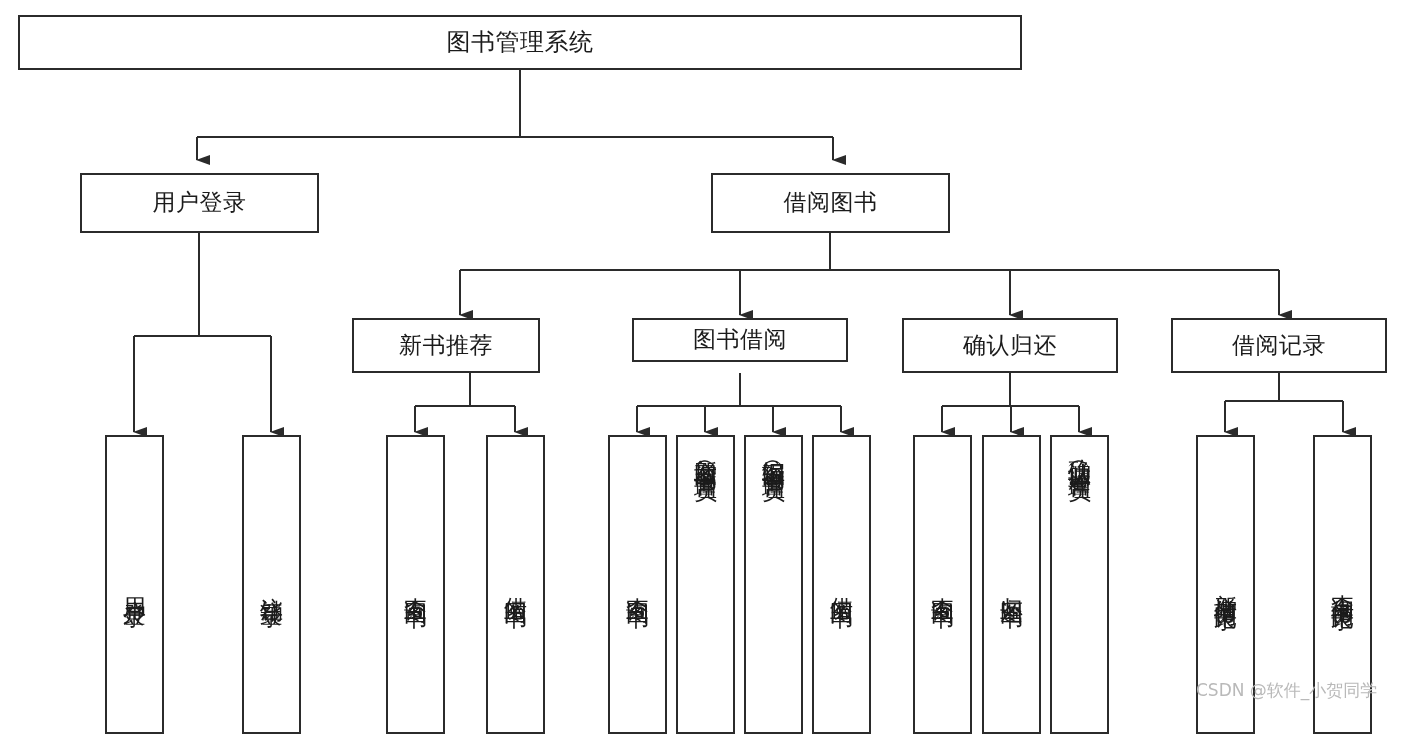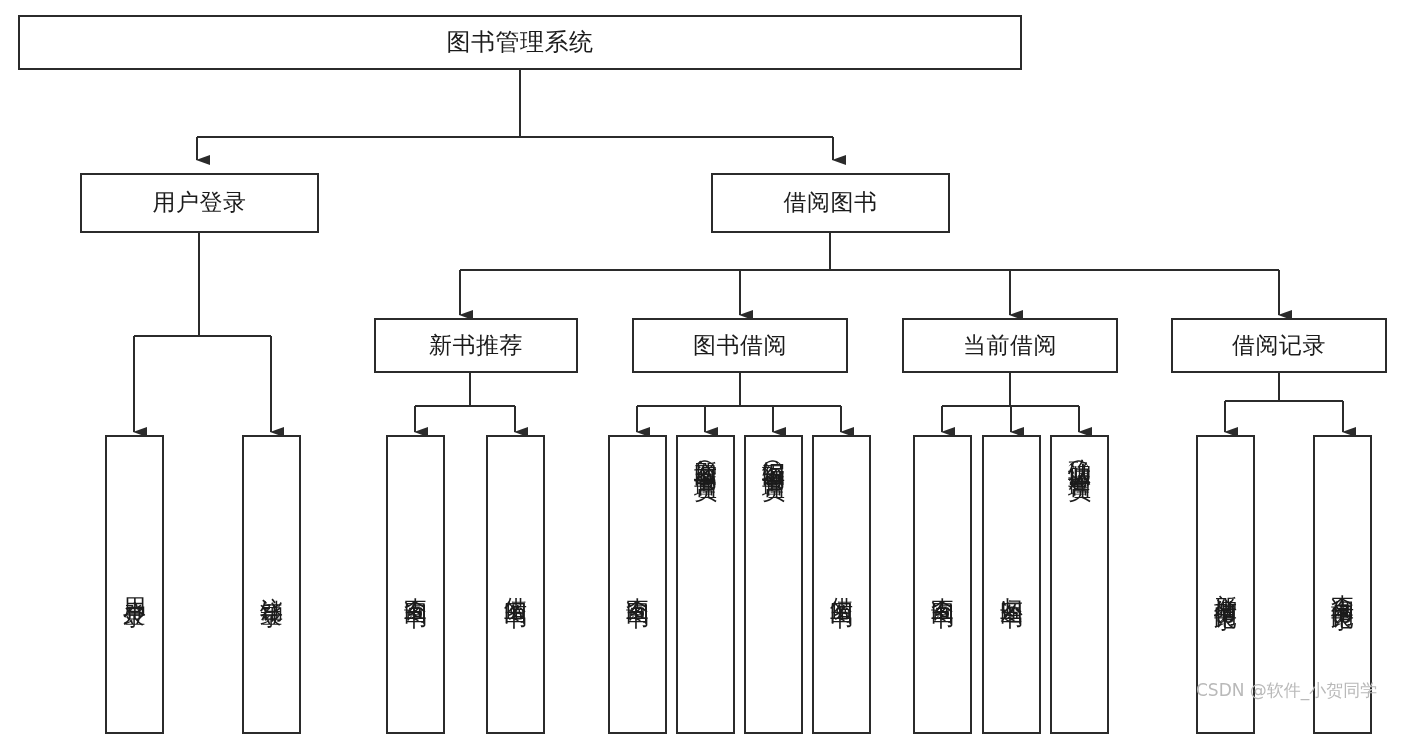--- a/index.html
+++ b/index.html
@@ -137,28 +137,28 @@
     <span class="node-label h-label">图书管理系统</span>
   </div>
 
   <div class="node-box" style="left:80px; top:173px; width:239px; height:60px;">
     <span class="node-label h-label">用户登录</span>
   </div>
   <div class="node-box" style="left:711px; top:173px; width:239px; height:60px;">
     <span class="node-label h-label">借阅图书</span>
   </div>
 
-  <div class="node-box" style="left:374px; top:318px; width:204px; height:55px;">
+  <div class="node-box" style="left:352px; top:318px; width:188px; height:55px;">
     <span class="node-label h-label">新书推荐</span>
   </div>
-  <div class="node-box" style="left:632px; top:318px; width:216px; height:55px;">
+  <div class="node-box" style="left:632px; top:318px; width:216px; height:44px;">
     <span class="node-label h-label">图书借阅</span>
   </div>
   <div class="node-box" style="left:902px; top:318px; width:216px; height:55px;">
-    <span class="node-label h-label">当前借阅</span>
+    <span class="node-label h-label">确认归还</span>
   </div>
   <div class="node-box" style="left:1171px; top:318px; width:216px; height:55px;text-align:center;">
     <span class="node-label h-label">借阅记录</span>
   </div>
 
   <div class="node-box leaf" style="left:105px; top:435px; width:59px; height:299px;">
     <span class="node-label v-label">用户登录</span>
   </div>
   <div class="node-box leaf" style="left:242px; top:435px; width:59px; height:299px;">
     <span class="node-label v-label">注销登录</span>

